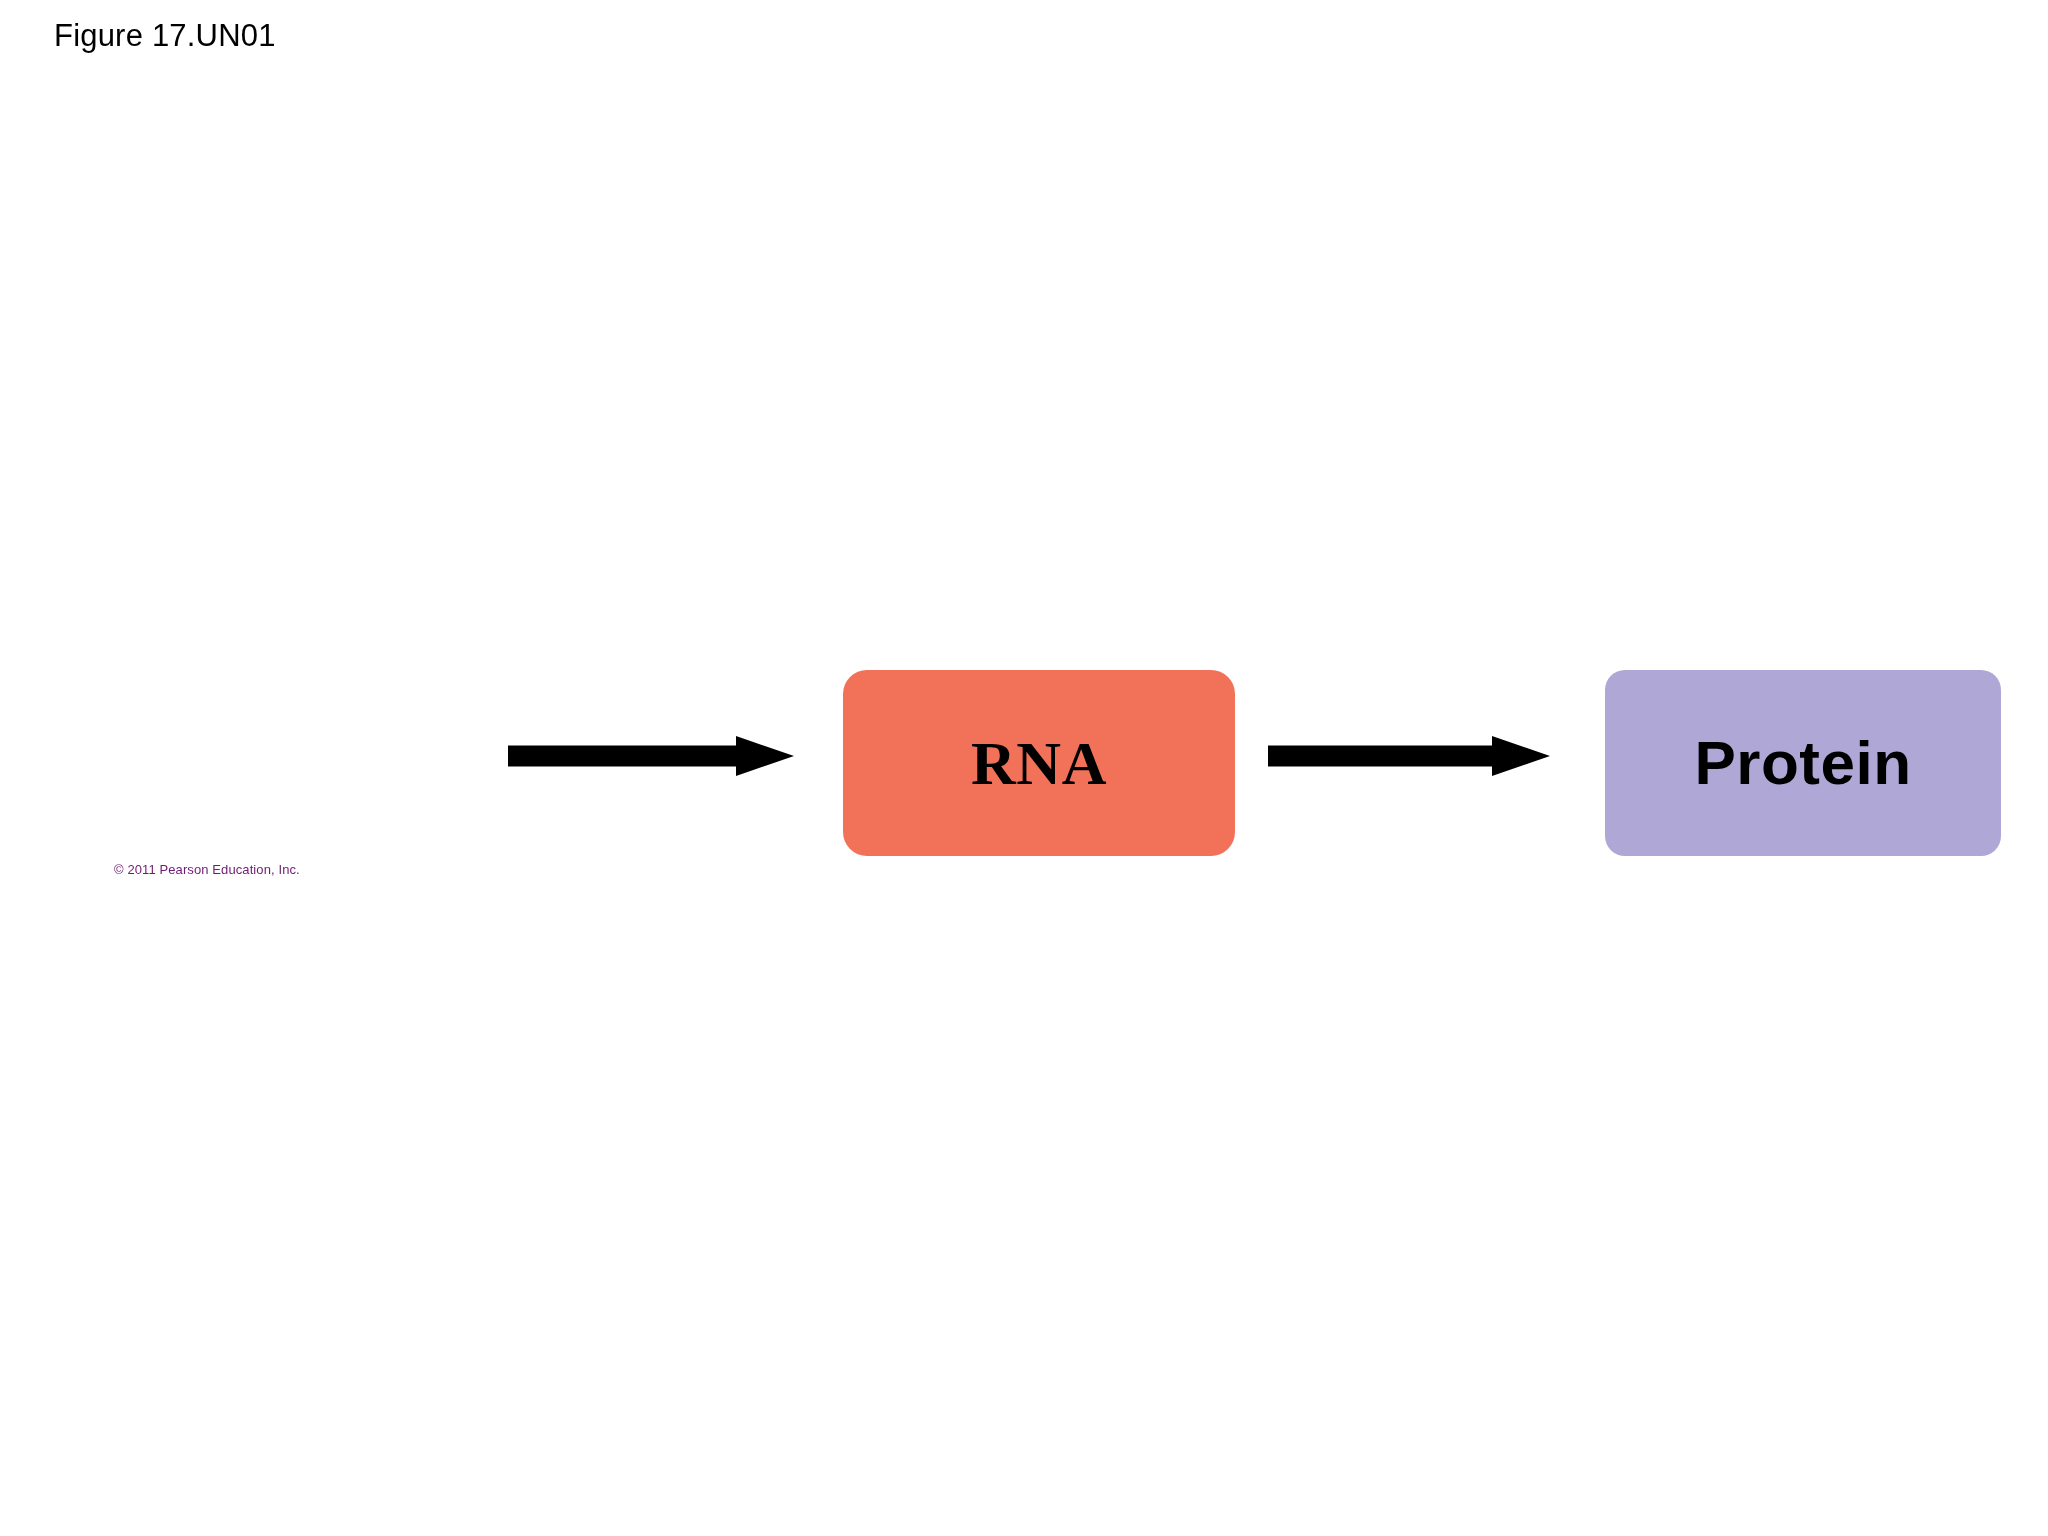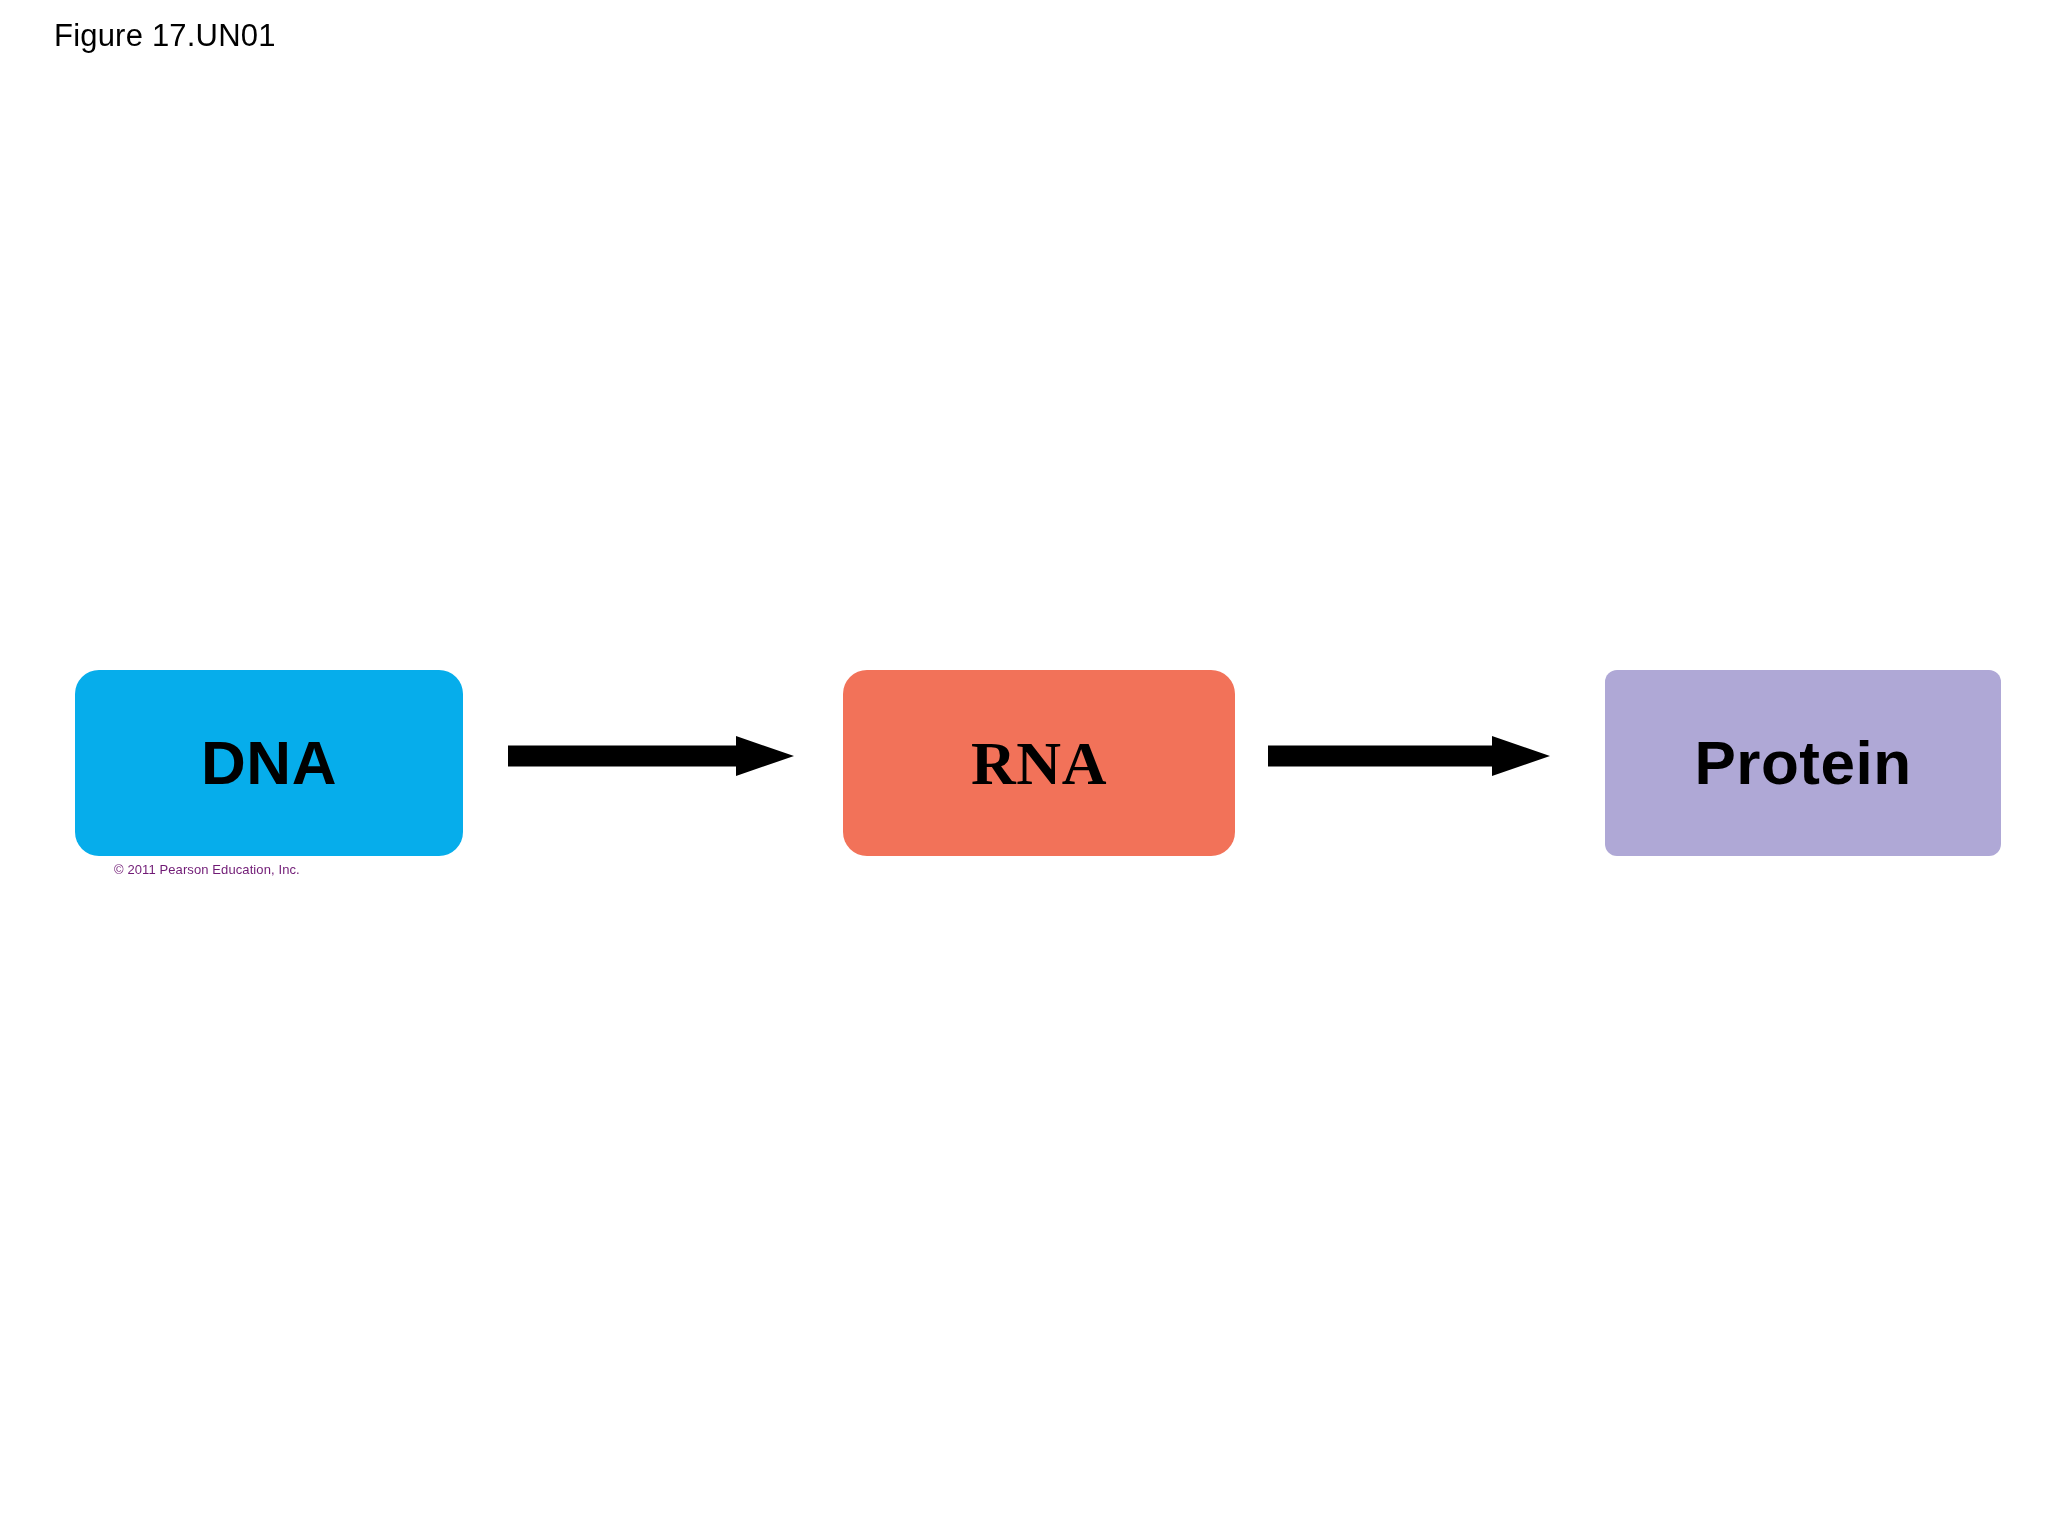--- a/index.html
+++ b/index.html
@@ -65,21 +65,21 @@
     border-radius: 24px;
   }
   #node-rna {
     left: 843px;
     width: 392px;
     border-radius: 24px;
   }
   #node-protein {
     left: 1605px;
     width: 396px;
-    border-radius: 12px;
+    border-radius: 20px;
   }
 
   
   .flow-arrow {
     position: absolute;
     top: 736px;
     height: 40px;
   }
   #arrow-dna-rna {
     left: 508px;
@@ -109,23 +109,20 @@
 </style>
 </head>
 <body>
 
 <div id="canvas">
 
   <div id="figure-label">Figure 17.UN01</div>
 
   <div id="flow">
 
-    <div id="node-dna" class="node-box" style="background:#06ADEB;">
-      <span class="node-label">DNA</span>
-    </div>
 
     <div id="arrow-dna-rna" class="flow-arrow">
       <svg viewBox="0 0 286 40" preserveAspectRatio="none">
         <path d="M 0,9.5 L 228,9.5 L 228,0 L 286,20 L 228,40 L 228,30.5 L 0,30.5 Z" fill="#000000"></path>
       </svg>
     </div>
 
     <div id="node-rna" class="node-box" style="background:#F27259;font-family:Liberation Serif, serif;">
       <span class="node-label">RNA</span>
     </div>

